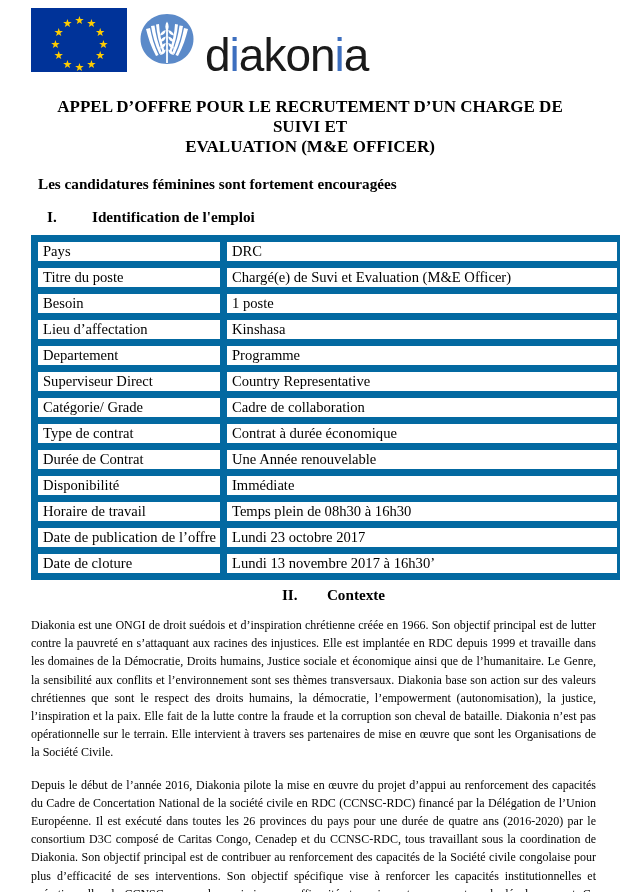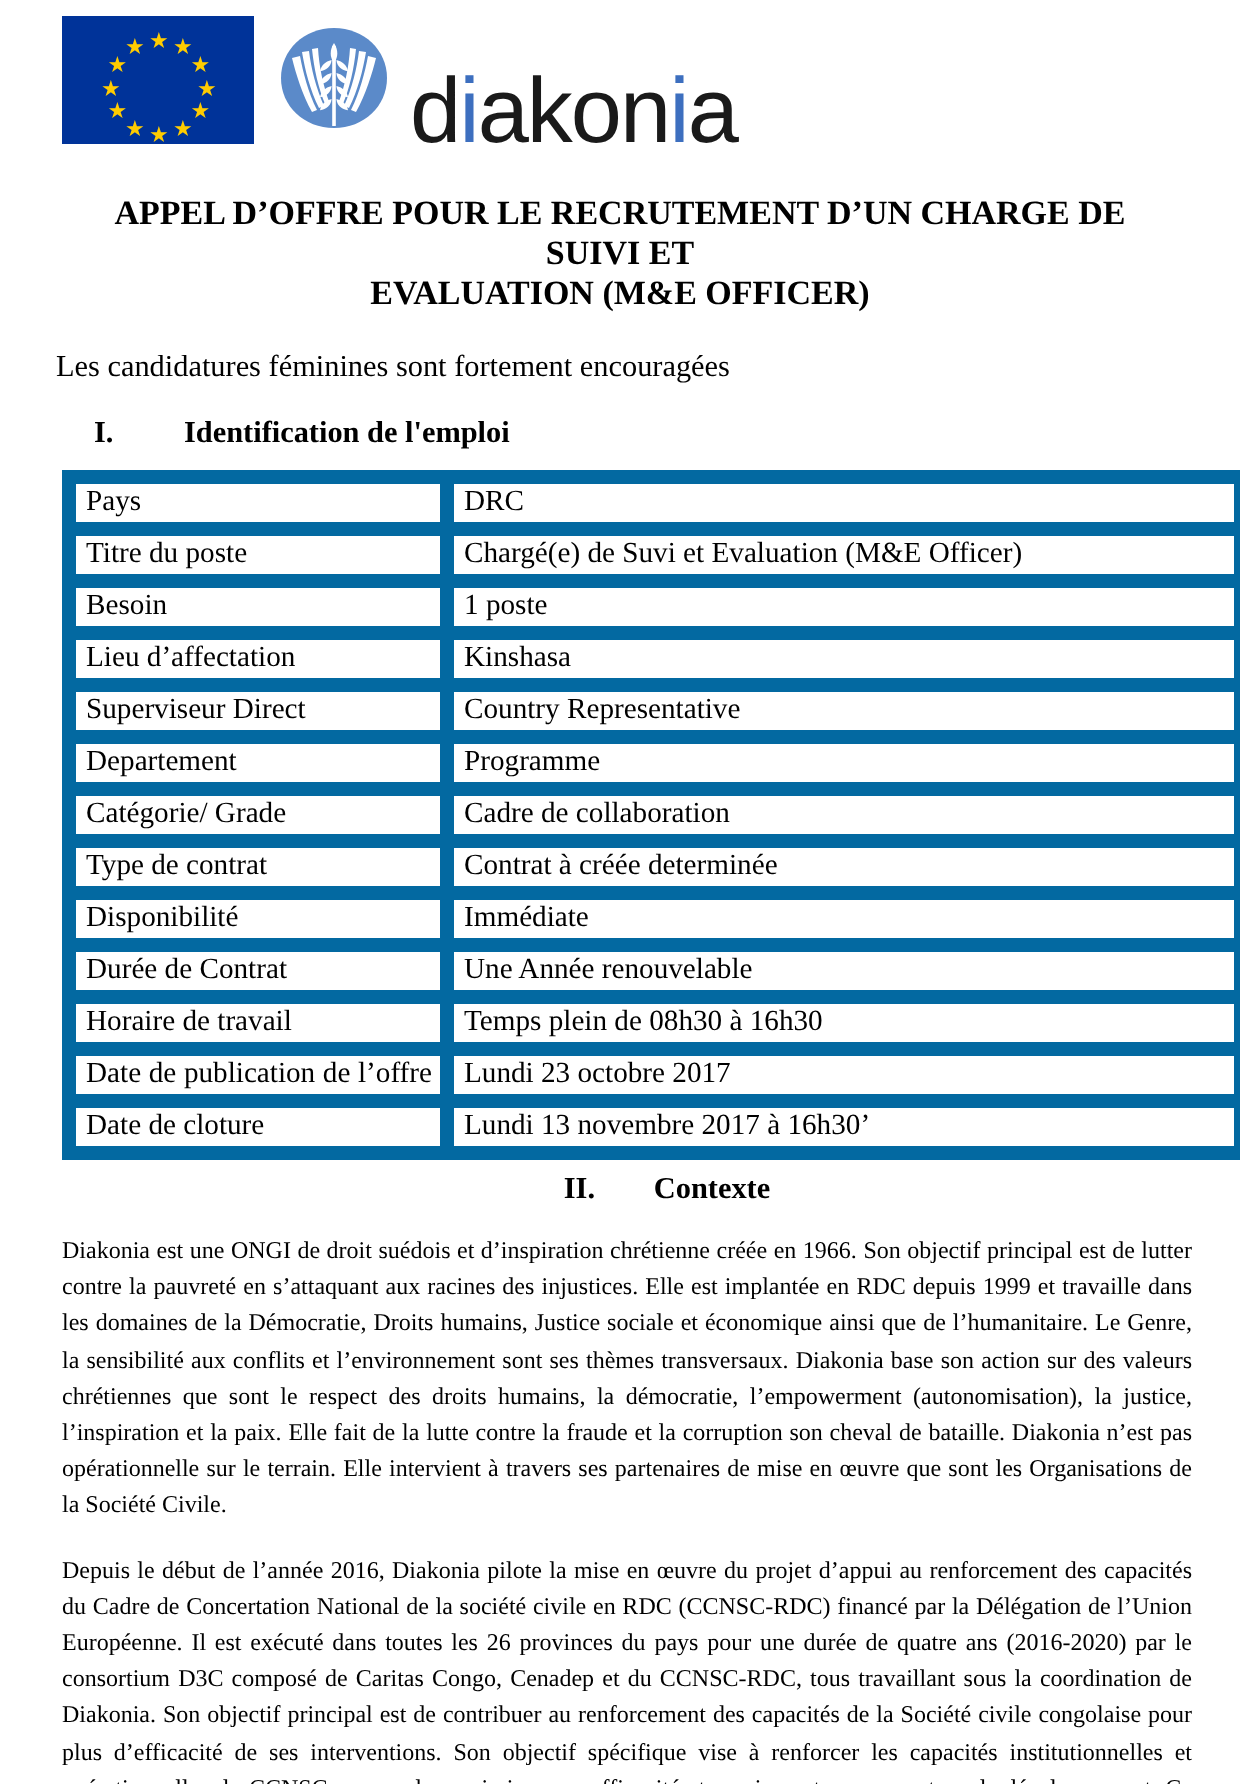--- a/index.html
+++ b/index.html
@@ -76,24 +76,24 @@
 
   
   .doc-title {
     font-weight: bold;
     font-size: 17px;
     line-height: 20px;
     text-align: center;
     margin: 21px 36px 0 36px;
   }
   .subtitle {
-    font-weight: normal;
+    font-weight: bold;
     font-size: 15.2px;
     line-height: 19px;
-    margin: 17px 0 0 28px;
+    margin: 17px 0 0 38px;
   }
 
   .section-heading {
     margin: 15px 0 0 0;
     font-weight: bold;
     font-size: 15.2px;
     line-height: 18px;
     display: flex;
   }
   .section-heading .num {
@@ -229,42 +229,42 @@
       </tr>
       <tr>
         <td class="key">Besoin</td>
         <td class="val">1 poste</td>
       </tr>
       <tr>
         <td class="key">Lieu d’affectation</td>
         <td class="val">Kinshasa</td>
       </tr>
       <tr>
+        <td class="key">Departement</td>
+        <td class="val">Programme</td>
+      </tr>
+      <tr>
         <td class="key">Superviseur Direct</td>
         <td class="val">Country Representative</td>
       </tr>
       <tr>
-        <td class="key">Departement</td>
-        <td class="val">Programme</td>
-      </tr>
-      <tr>
         <td class="key">Catégorie/ Grade</td>
         <td class="val">Cadre de collaboration</td>
       </tr>
       <tr>
         <td class="key">Type de contrat</td>
-        <td class="val">Contrat à créée determinée</td>
+        <td class="val">Contrat à durée économique</td>
+      </tr>
+      <tr>
+        <td class="key">Durée de Contrat</td>
+        <td class="val">Une Année renouvelable</td>
       </tr>
       <tr>
         <td class="key">Disponibilité</td>
         <td class="val">Immédiate</td>
-      </tr>
-      <tr>
-        <td class="key">Durée de Contrat</td>
-        <td class="val">Une Année renouvelable</td>
       </tr>
       <tr>
         <td class="key">Horaire de travail</td>
         <td class="val">Temps plein de 08h30 à 16h30</td>
       </tr>
       <tr>
         <td class="key just">Date de publication de l’offre</td>
         <td class="val">Lundi 23 octobre 2017</td>
       </tr>
       <tr>

